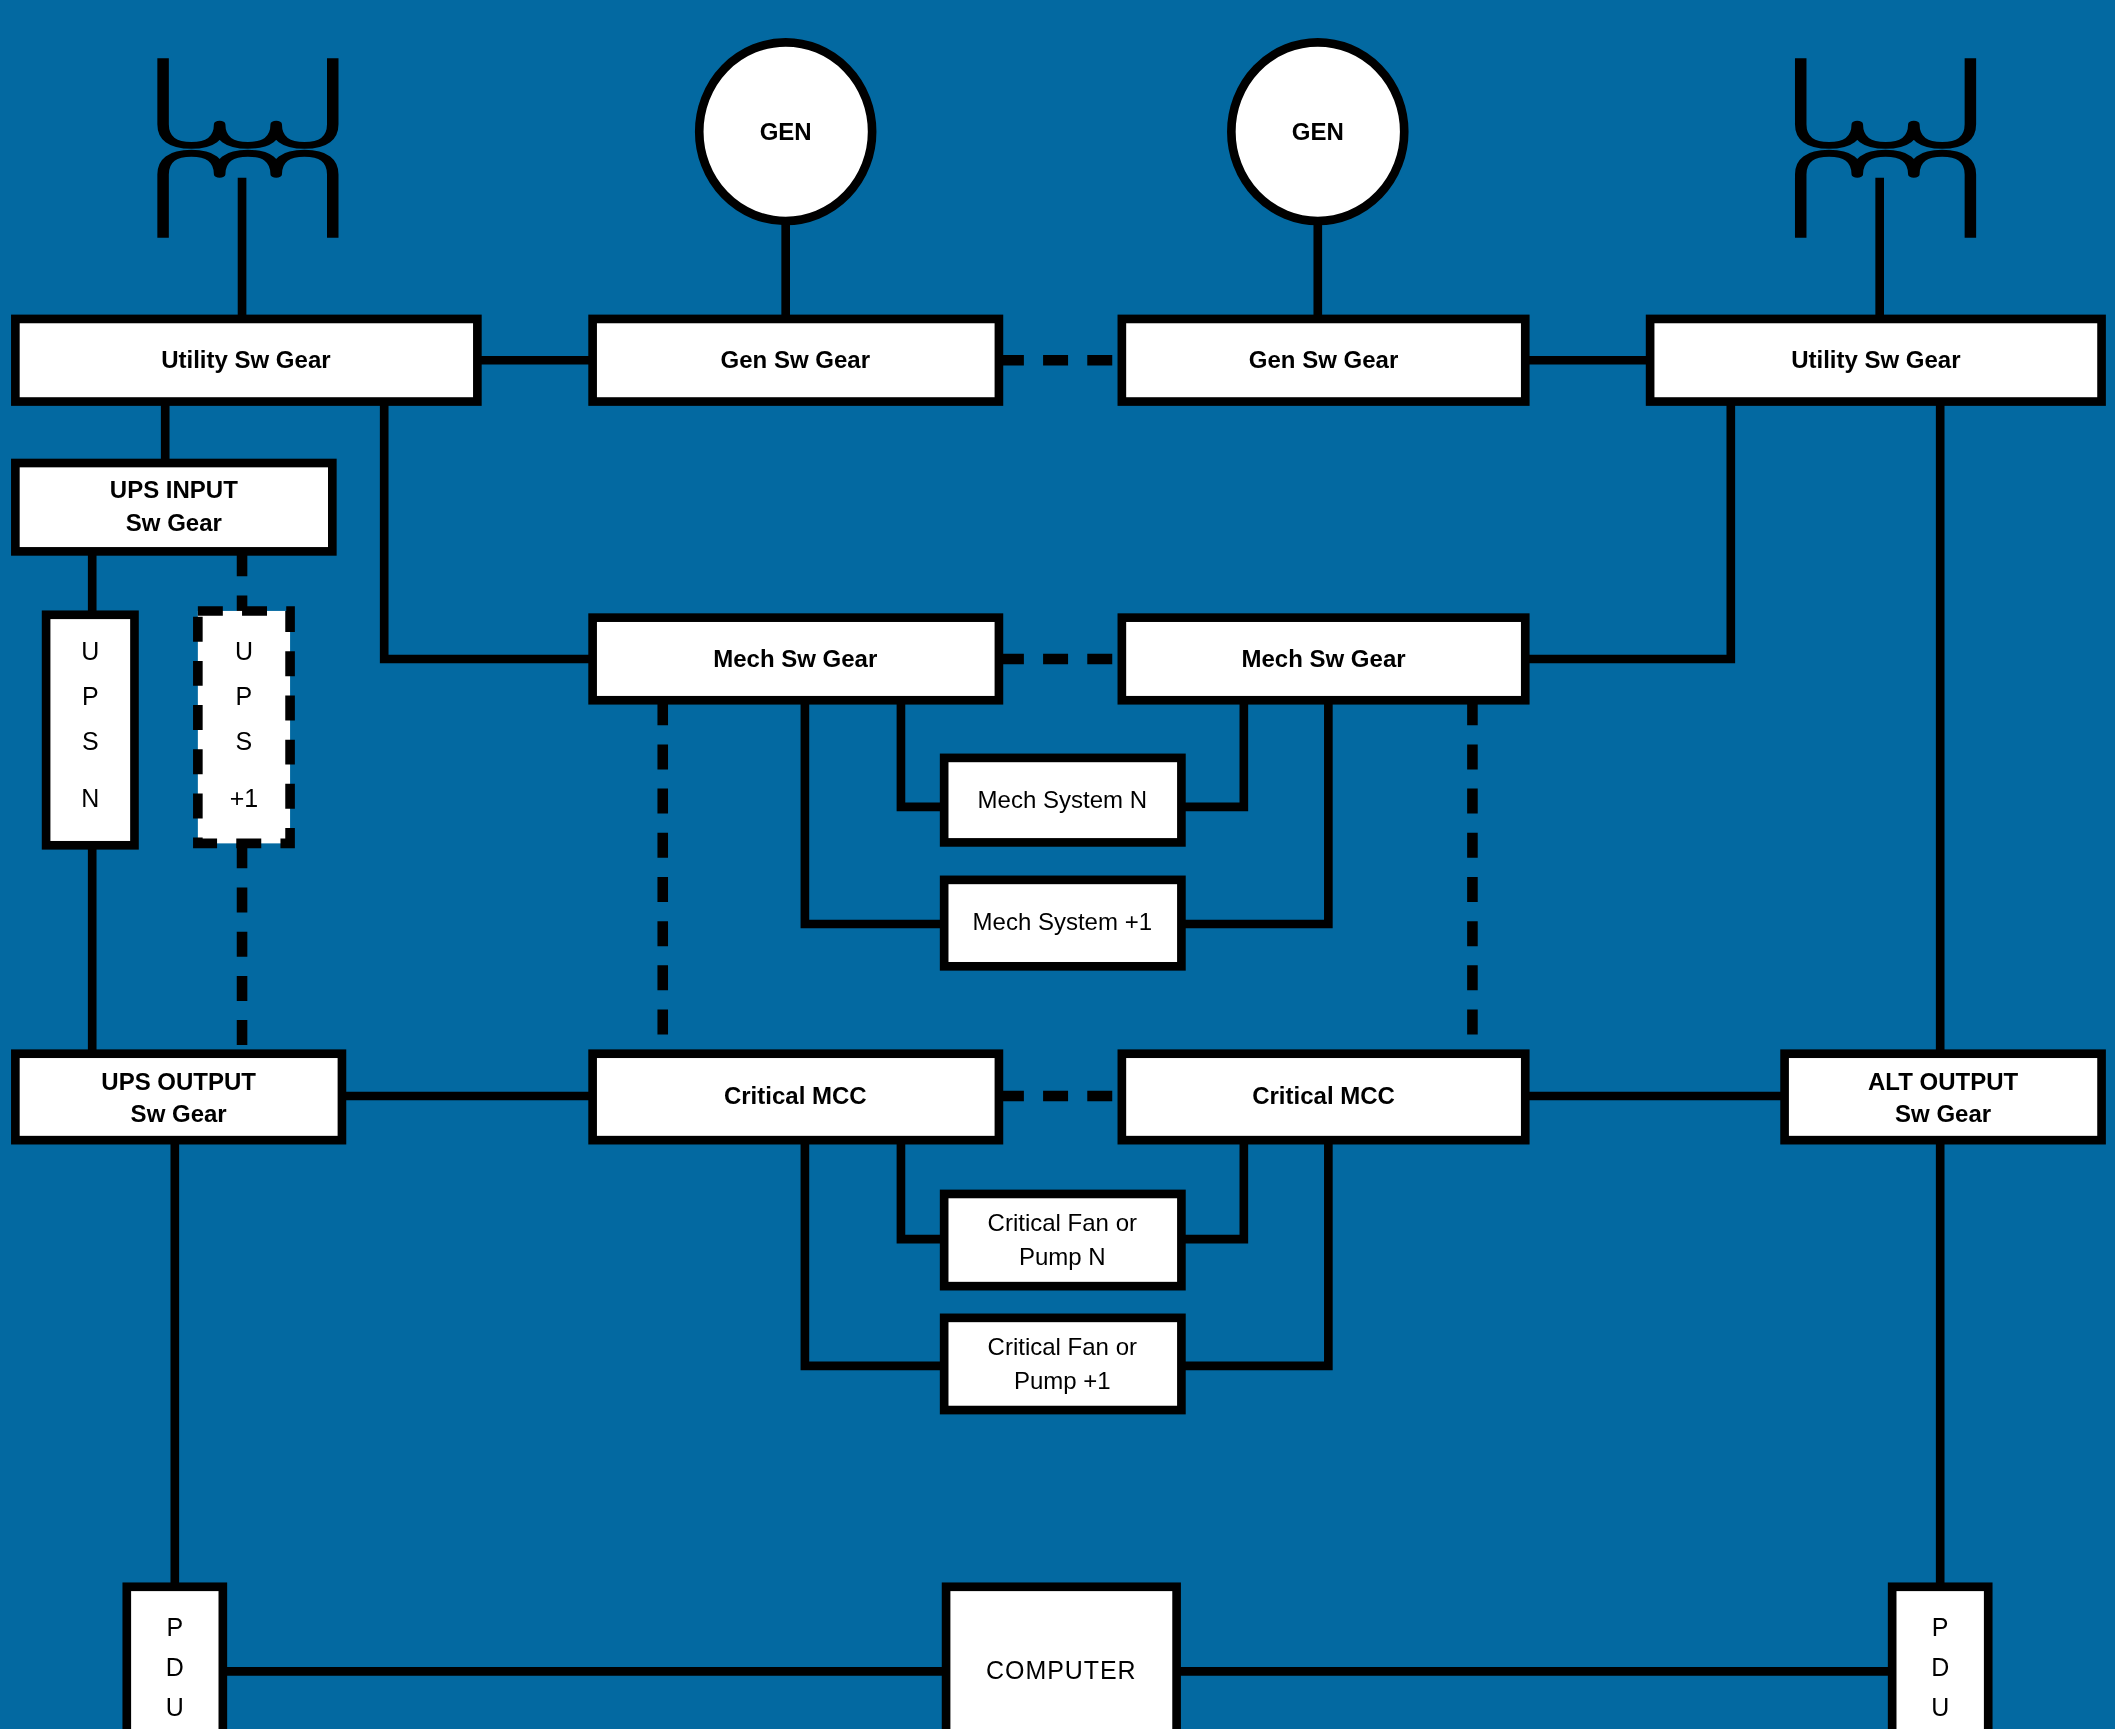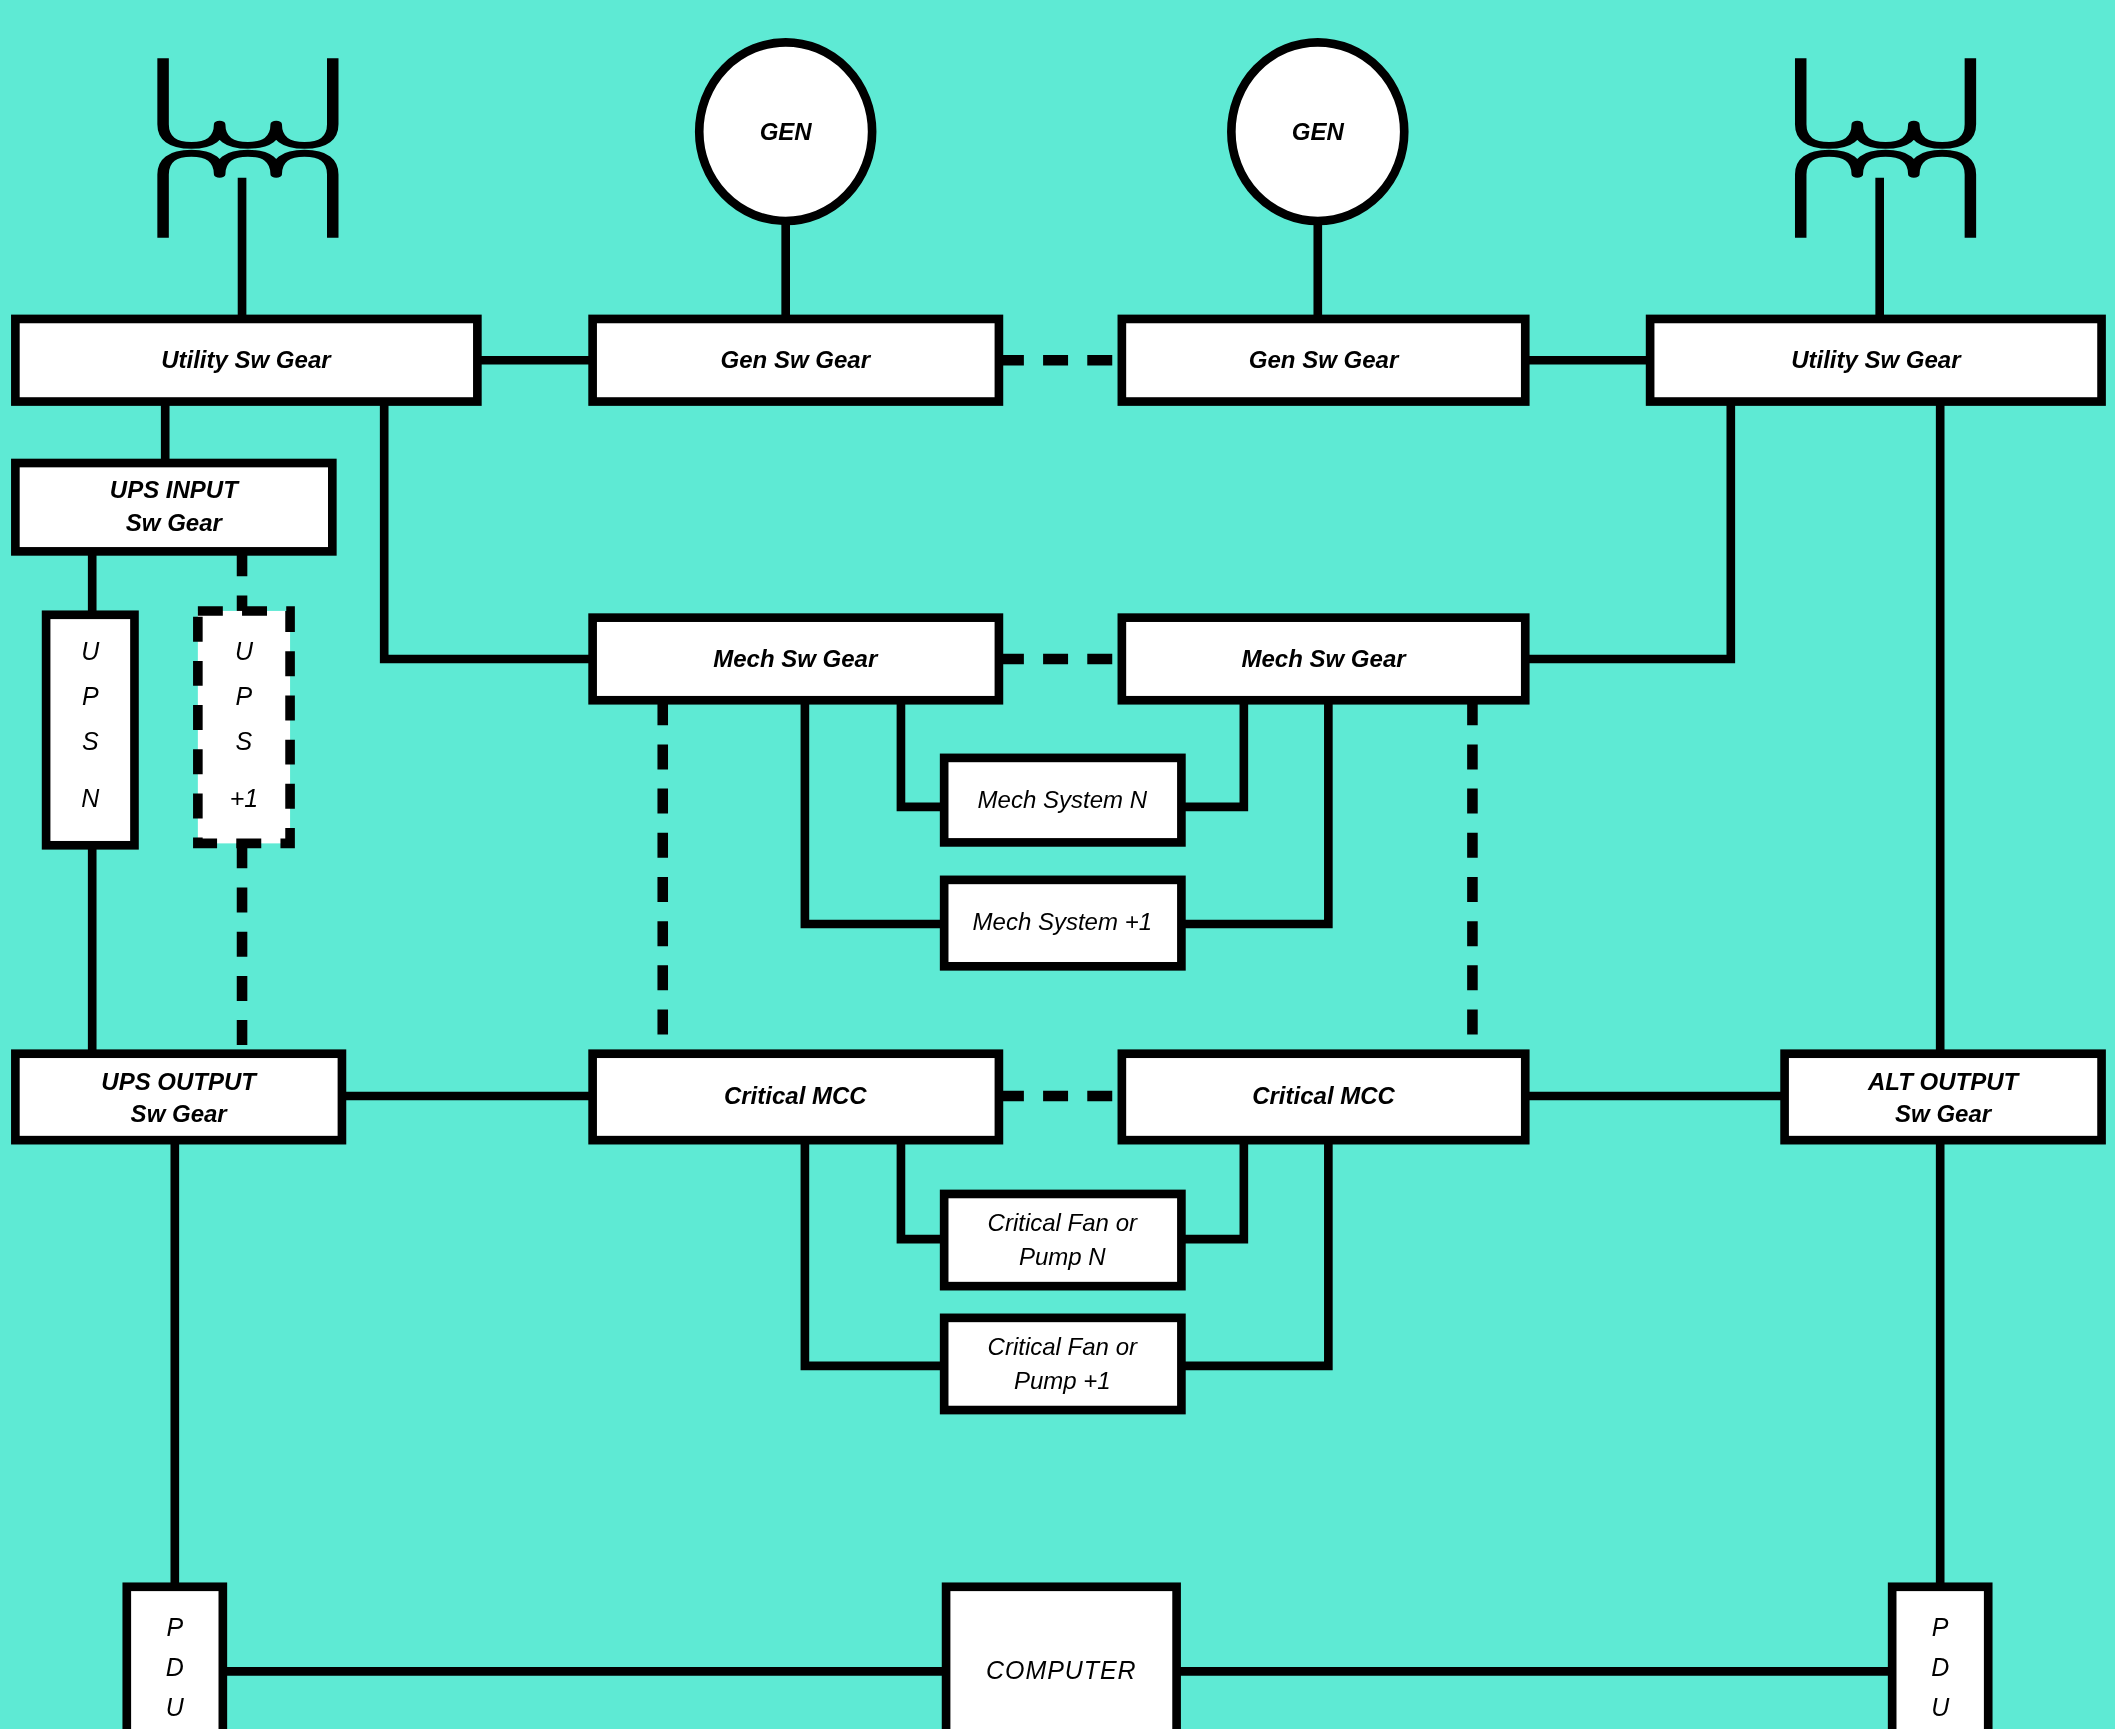--- a/index.html
+++ b/index.html
@@ -7,23 +7,22 @@
     padding: 0;
     background: #ffffff;
   }
   body {
     font-family: "Liberation Sans", sans-serif;
   }
   #stage {
     position: relative;
     width: 2115px;
     height: 1729px;
-    background: #5eead4;
+    background: #0369a1;
     overflow: hidden;
-    font-style: italic;
   }
   svg#diagram {
     position: absolute;
     top: 0; left: 0;
     width: 2115px;
     height: 1729px;
   }
   .box-rect {
     fill: #ffffff;
     stroke: #000000;

